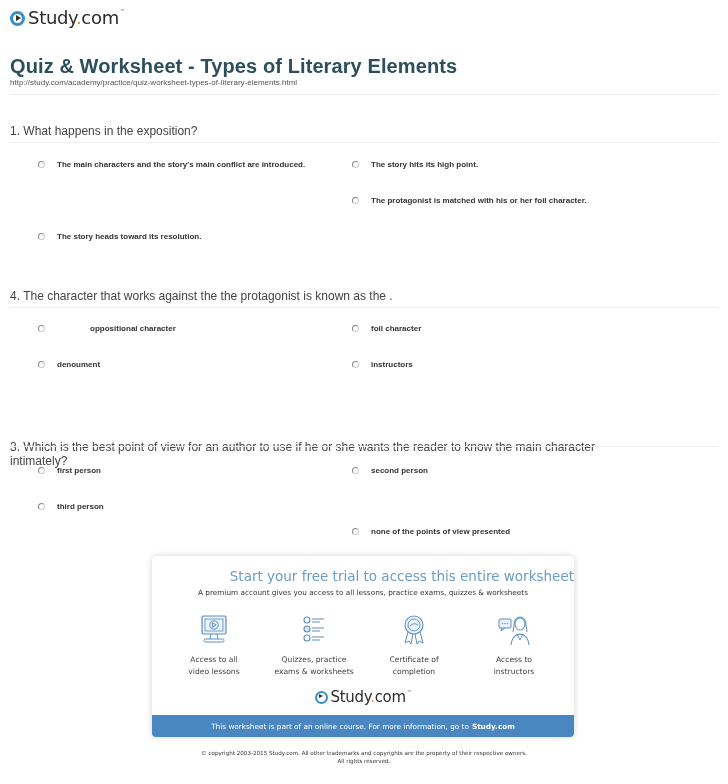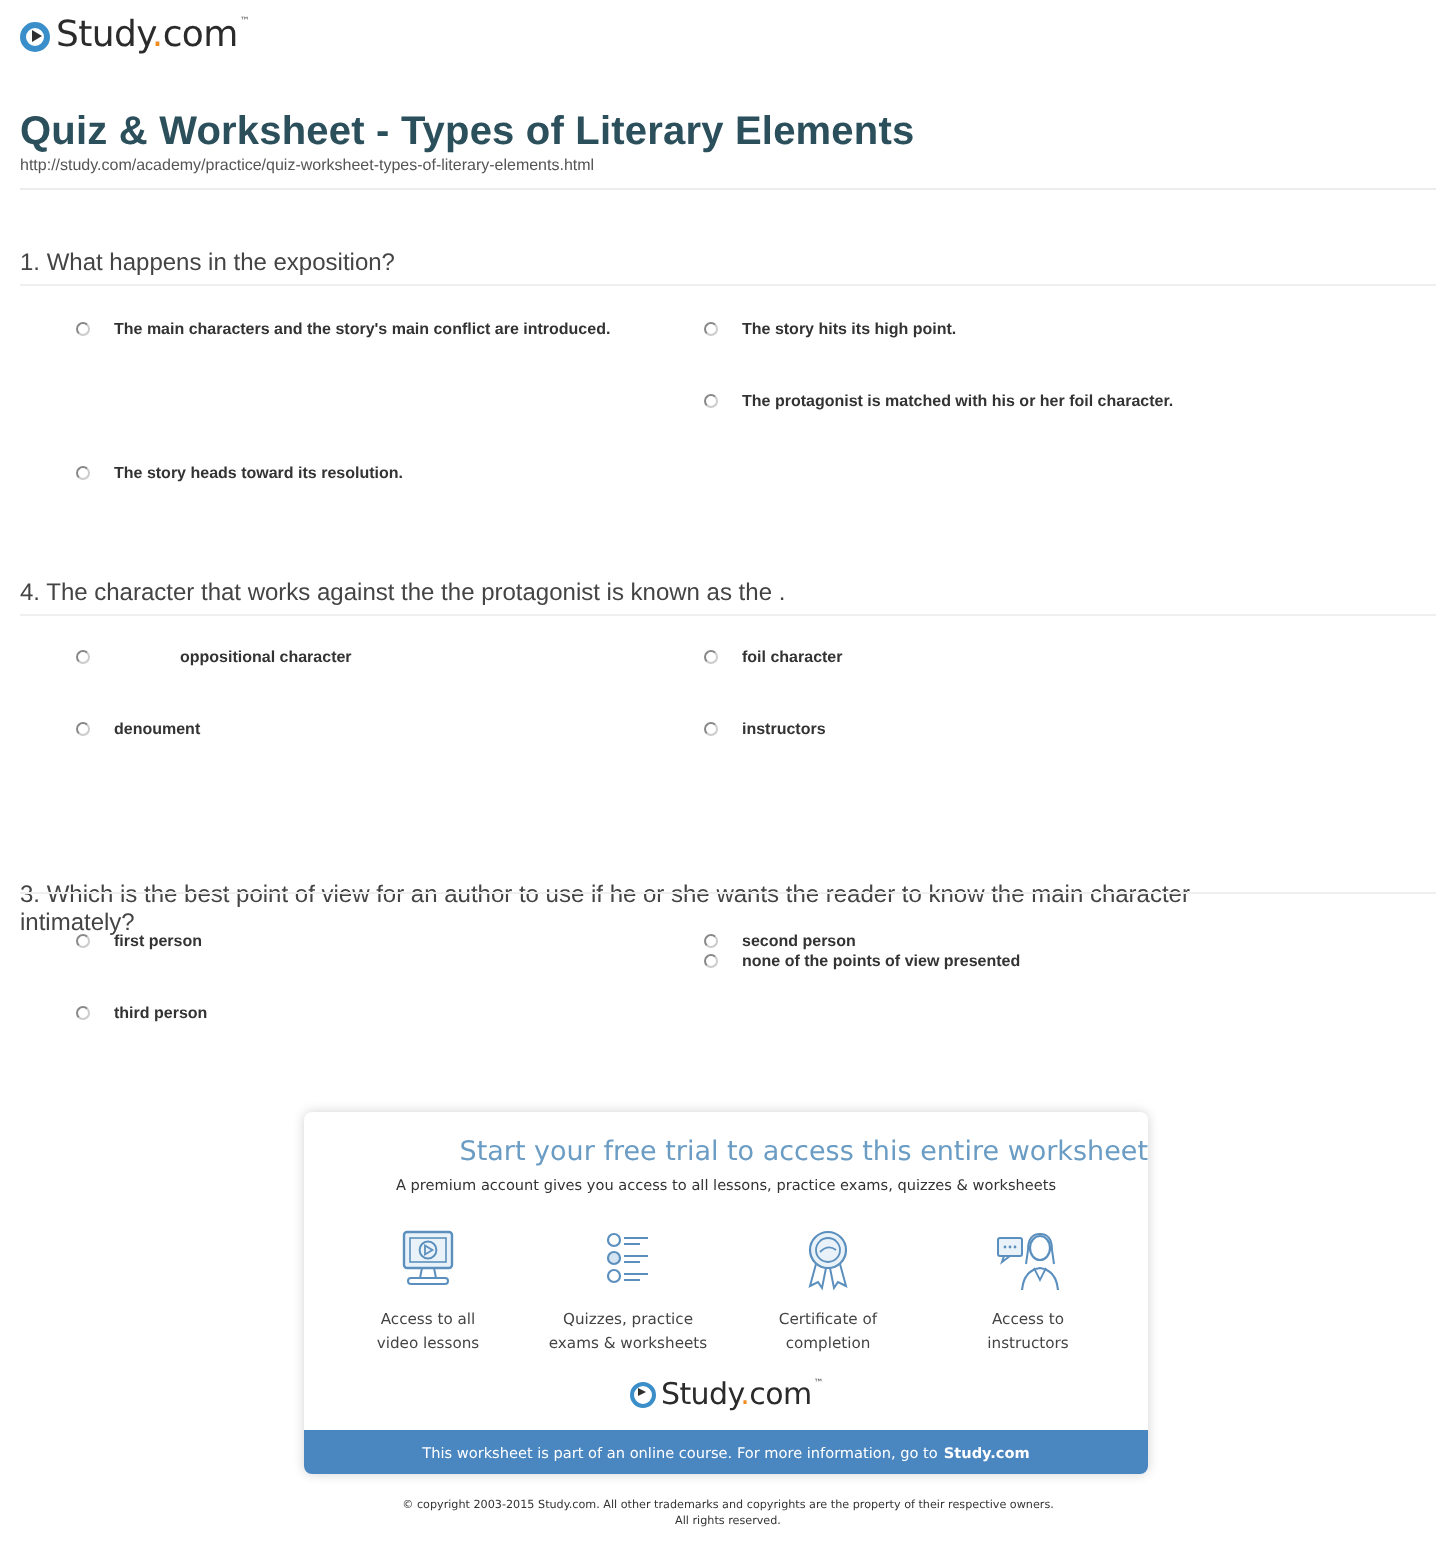--- a/index.html
+++ b/index.html
@@ -105,21 +105,21 @@
   <span class="opt-label">first person</span>
 </div>
 <div class="opt" style="left:352px; top:465px;">
   <span class="radio"></span>
   <span class="opt-label">second person</span>
 </div>
 <div class="opt" style="left:38px; top:501px;">
   <span class="radio"></span>
   <span class="opt-label">third person</span>
 </div>
-<div class="opt" style="left:352px; top:475px;">
+<div class="opt" style="left:352px; top:526px;">
   <span class="radio"></span>
   <span class="opt-label">none of the points of view presented</span>
 </div>
 
 <div class="card">
   <div class="card-title">Start your free trial to access this entire worksheet</div>
   <div class="card-sub">A premium account gives you access to all lessons, practice exams, quizzes &amp; worksheets</div>
 
   <div class="feature" style="left:12px;">
     <svg width="30" height="32" viewBox="0 0 30 32">

